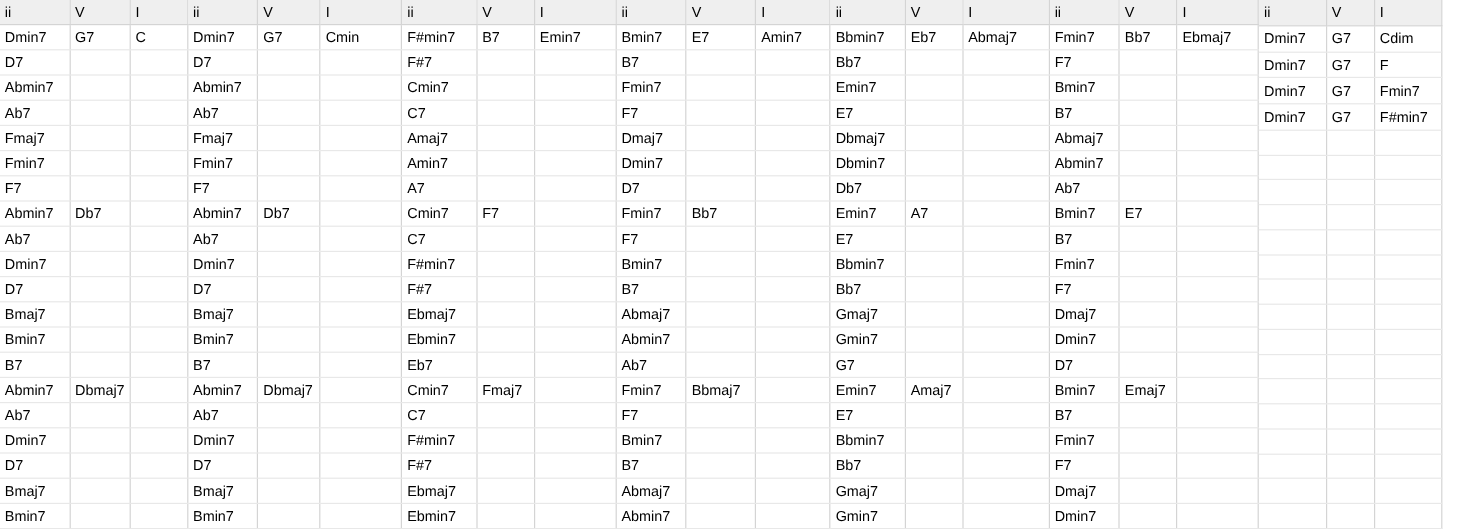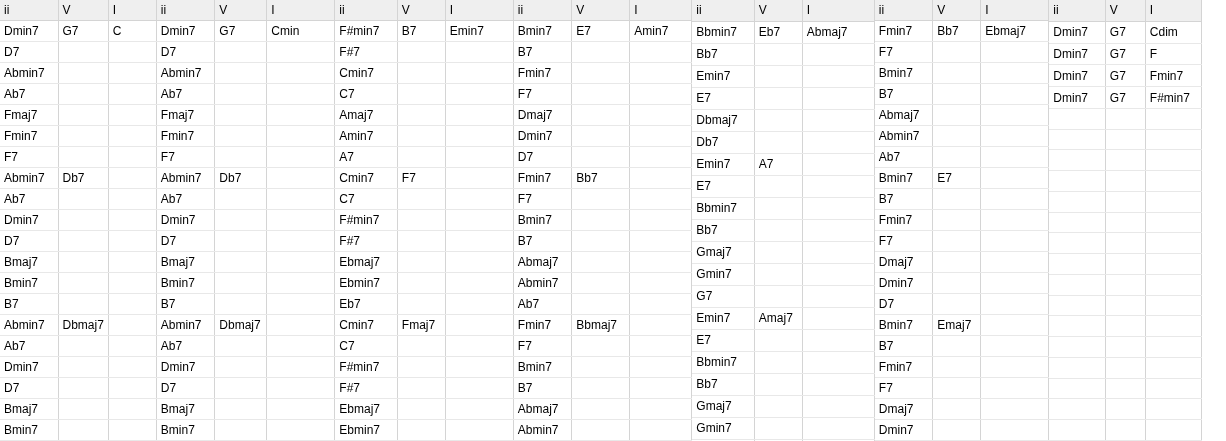--- a/index.html
+++ b/index.html
@@ -523,20 +523,25 @@
         <div class="cell" style="width: 62px;">E7</div>
         <div class="cell" style="width: 48px;"></div>
         <div class="cell" style="width: 72px;"></div>
       </div>
       <div class="row">
         <div class="cell" style="width: 62px;">Dbmaj7</div>
         <div class="cell" style="width: 48px;"></div>
         <div class="cell" style="width: 72px;"></div>
       </div>
       <div class="row">
+        <div class="cell" style="width: 62px;">Dbmin7</div>
+        <div class="cell" style="width: 48px;"></div>
+        <div class="cell" style="width: 72px;"></div>
+      </div>
+      <div class="row">
         <div class="cell" style="width: 62px;">Db7</div>
         <div class="cell" style="width: 48px;"></div>
         <div class="cell" style="width: 72px;"></div>
       </div>
       <div class="row">
         <div class="cell" style="width: 62px;">Emin7</div>
         <div class="cell" style="width: 48px;">A7</div>
         <div class="cell" style="width: 72px;"></div>
       </div>
       <div class="row">

